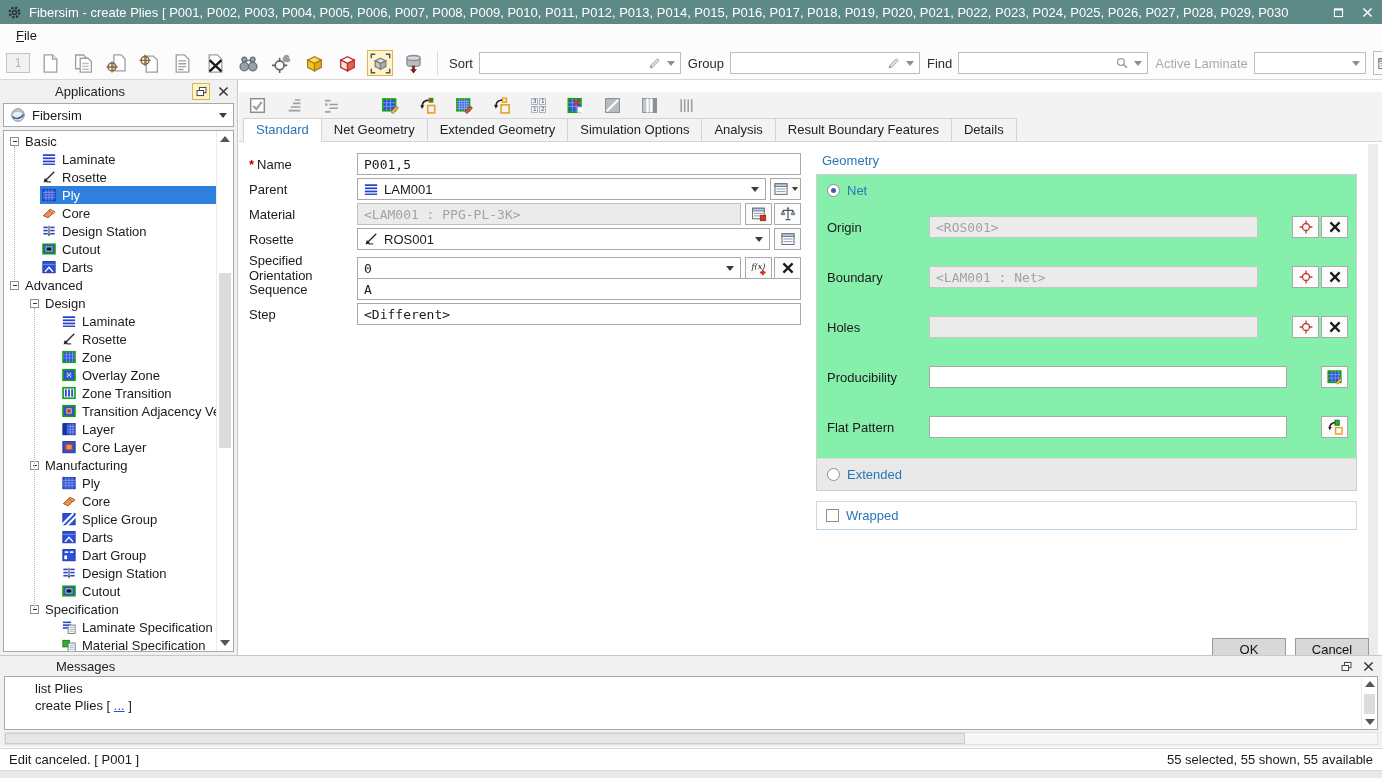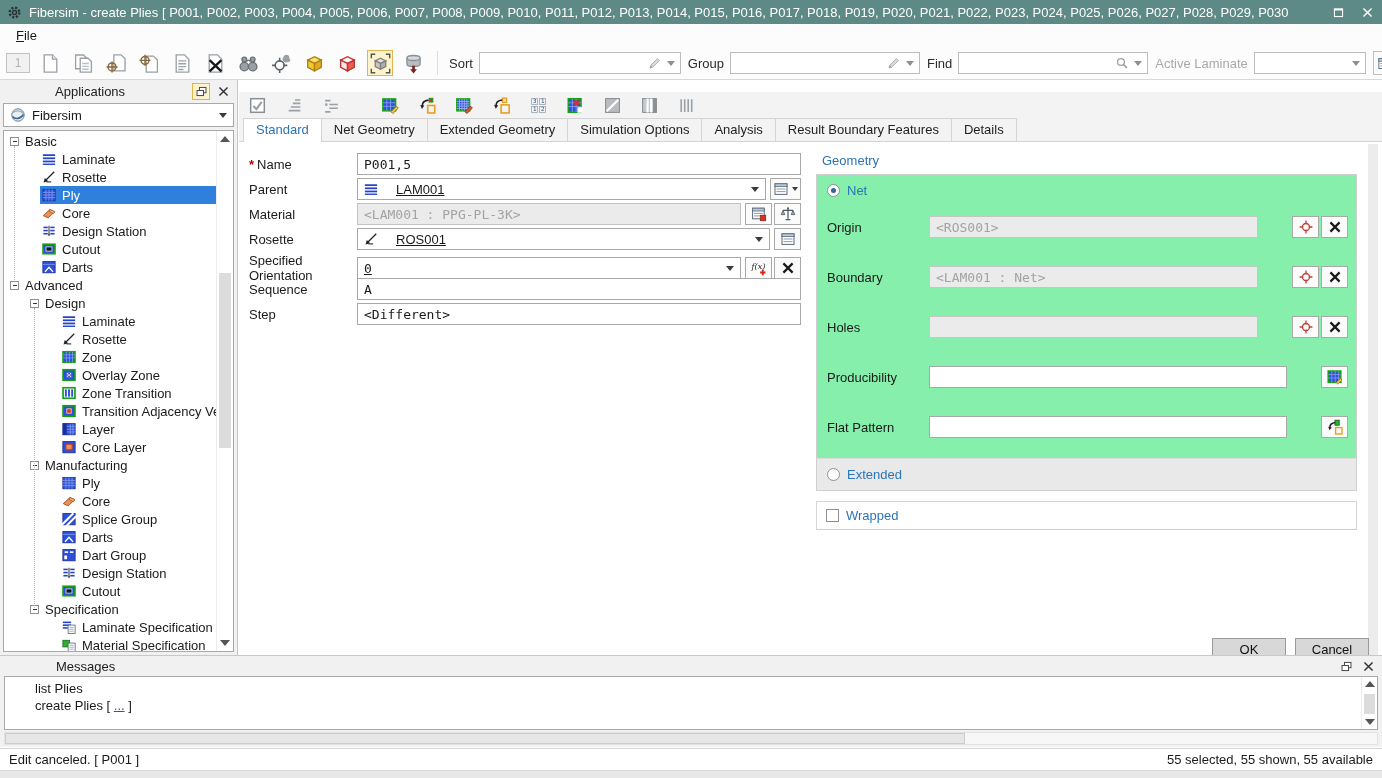--- a/index.html
+++ b/index.html
@@ -78,21 +78,21 @@
   .right-strip { position:absolute; right:4px; top:2px; bottom:2px; width:10px; background:#ececec; }
 
   
   .form { position:absolute; left:10px; top:11px; width:552px; }
   .frow { display:grid; grid-template-columns:108px 1fr auto; align-items:center; height:22px; margin-bottom:3px; column-gap:0; }
   .flabel { display:flex; align-items:center; padding-right:4px; }
   .req { color:#c00000; font-weight:bold; margin-right:3px; }
   .tfield { height:22px; border:1px solid #a9a9a9; background:#fff; display:flex; align-items:center; padding:0 6px; font-size:13px; overflow:hidden; white-space:nowrap; }
   .tfield.span2 { grid-column:2 / 4; }
   .tfield.ro { background:#ebebeb; color:#a3a3a3; border-color:#c2c2c2; }
-  .tfield.combo { gap:18px;text-decoration:underline; }
+  .tfield.combo { gap:6px; }
   .tfield.combo .ic { width:14px; height:14px; }
   .btns { display:flex; margin-left:2px; }
   .sbtn { height:22px; min-width:27px; border:1px solid #a9a9a9; background:#fbfbfb; display:flex; align-items:center; justify-content:center; gap:3px; margin-left:2px; padding:0 2px; }
   .sbtn .ic { width:16px; height:16px; }
 
   
   .geo { position:absolute; left:577px; top:8px; width:541px; }
   .geo-title { color:#2d74b5; padding:3px 2px 6px 6px; }
   .geo-box { border:1px solid #cfcfcf; background:#86efac; }
   .geo-net-row { padding:8px 10px 10px 10px; display:flex; align-items:center; gap:7px; }

